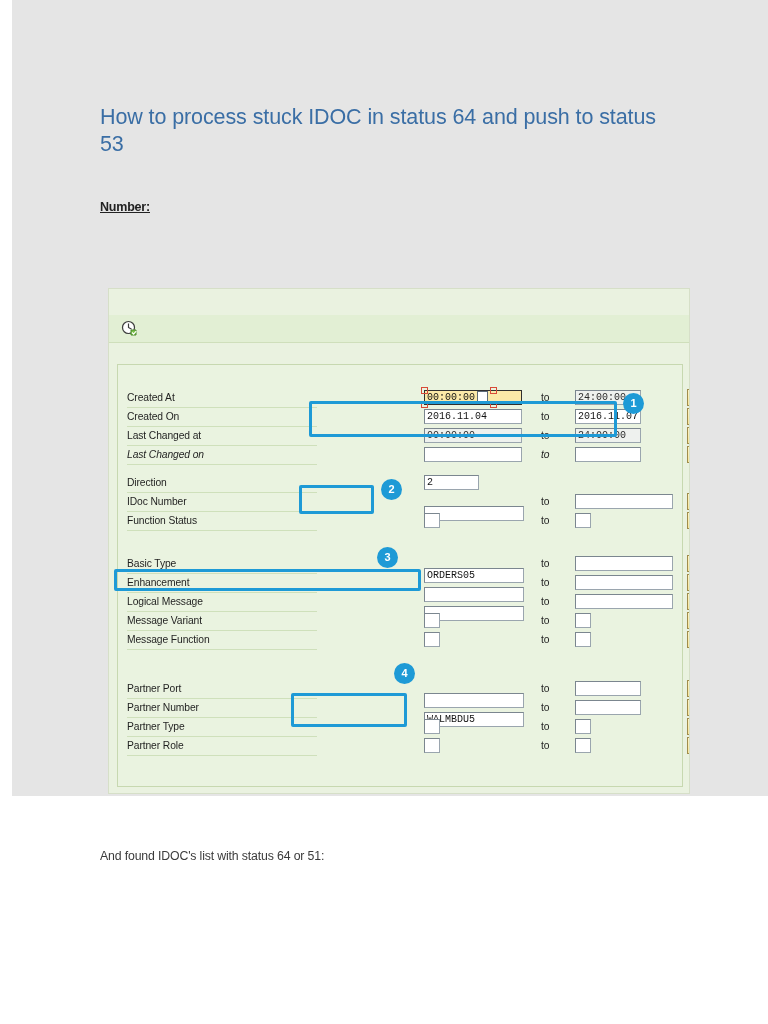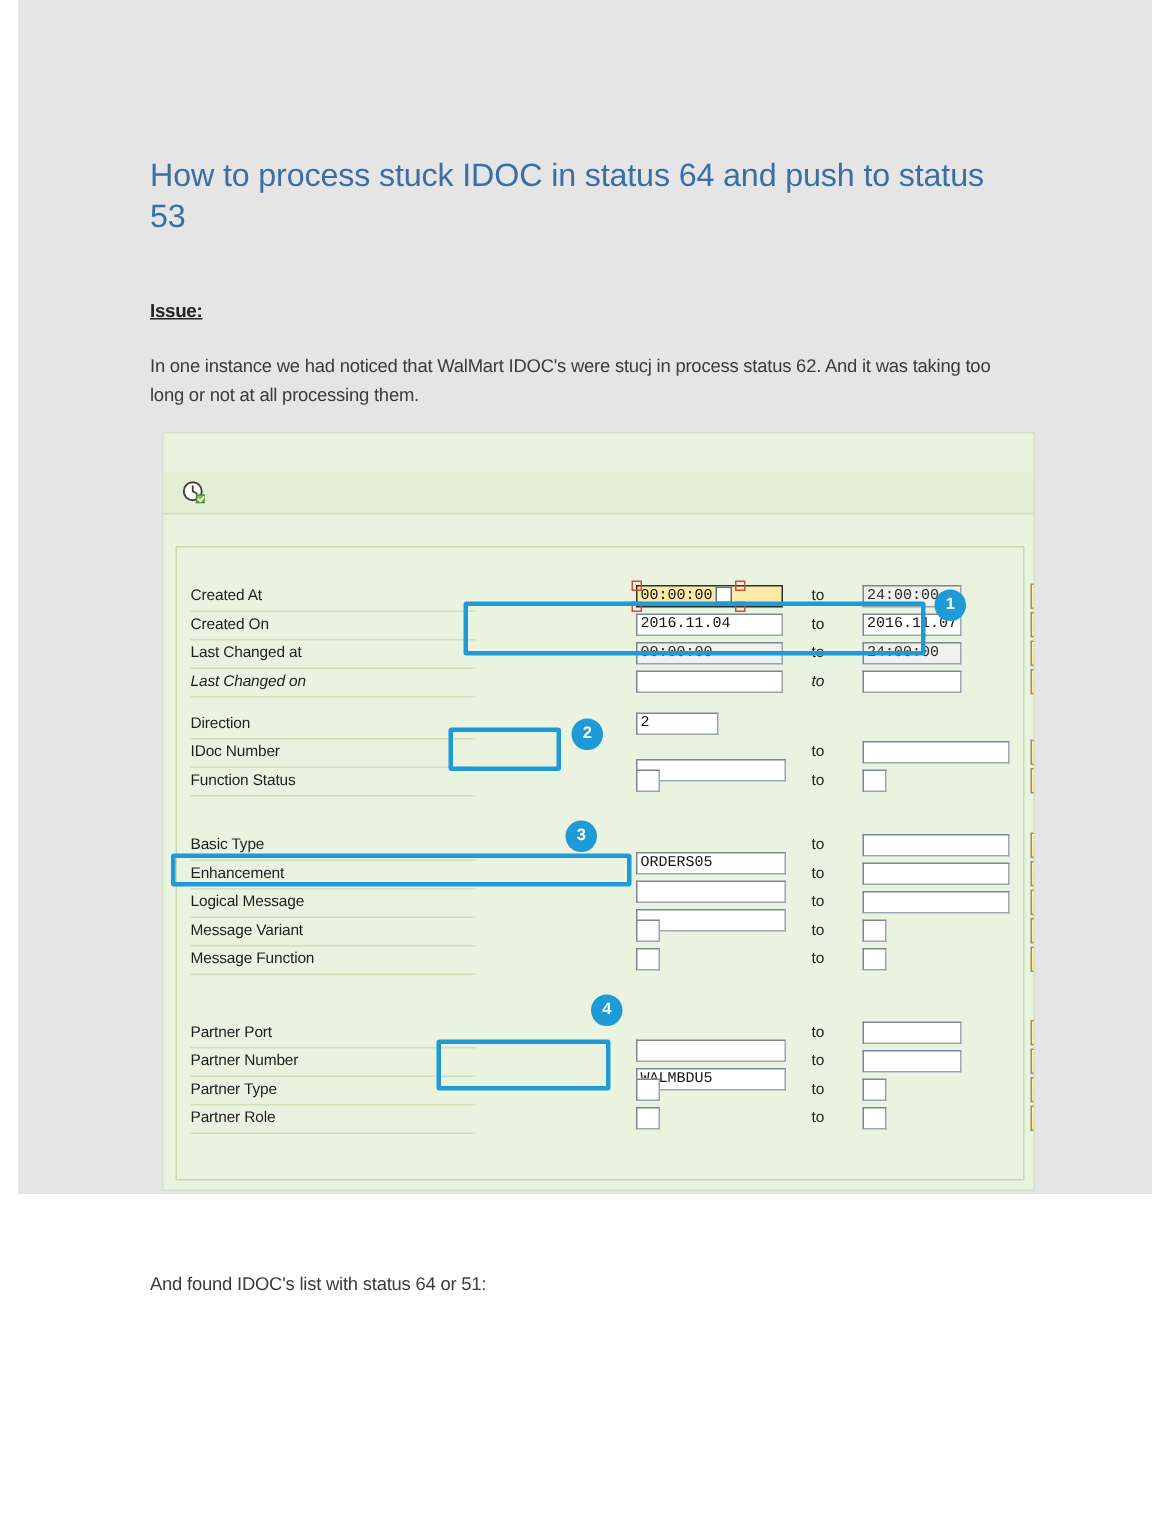--- a/index.html
+++ b/index.html
@@ -287,23 +287,22 @@
     font-family: "Liberation Sans", sans-serif;
   }
 </style>
 </head>
 <body>
 
 <div class="page">
 
   <div class="doc-title">How to process stuck IDOC in status 64 and push to status 53</div>
 
-  <div class="issue-heading">Issue:</div>
-
-  <div class="issue-body">In one instance we had noticed that WalMart IDOC's were stucj in process status 62. And it was taking too long or not at all processing them.</div>
+  <div class="issue-heading">Number:</div>
+
 
   <div class="sap-shot">
 
 
     <div class="sap-toolbar">
       <span class="tb-icon">
         <svg width="18" height="18" viewBox="0 0 18 18">
           <circle cx="7.5" cy="7.5" r="6" fill="#ffffff" stroke="#3c3c3c" stroke-width="1.2"></circle>
           <path d="M7.5 3.6 L7.5 7.5 L10.6 9.2" stroke="#3c3c3c" stroke-width="1.2" fill="none"></path>
           <path d="M10 10 l5 0 l0 5 l-5 0 z" fill="#7dc14a" stroke="#4b8a2a" stroke-width="1"></path>

